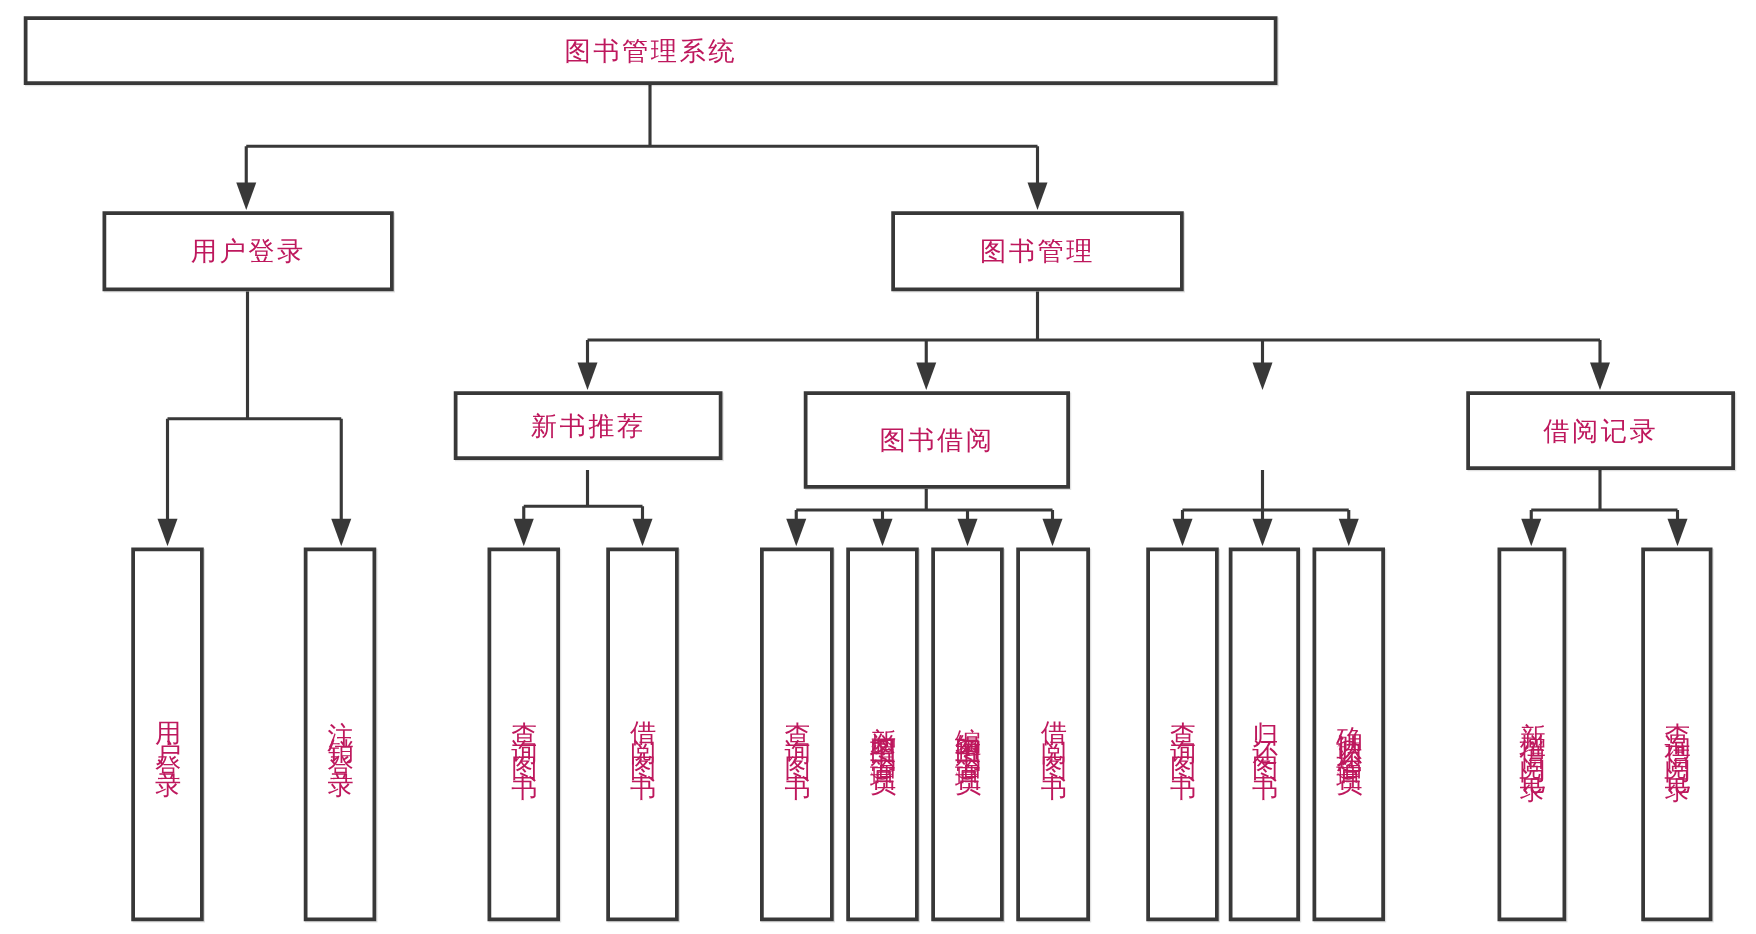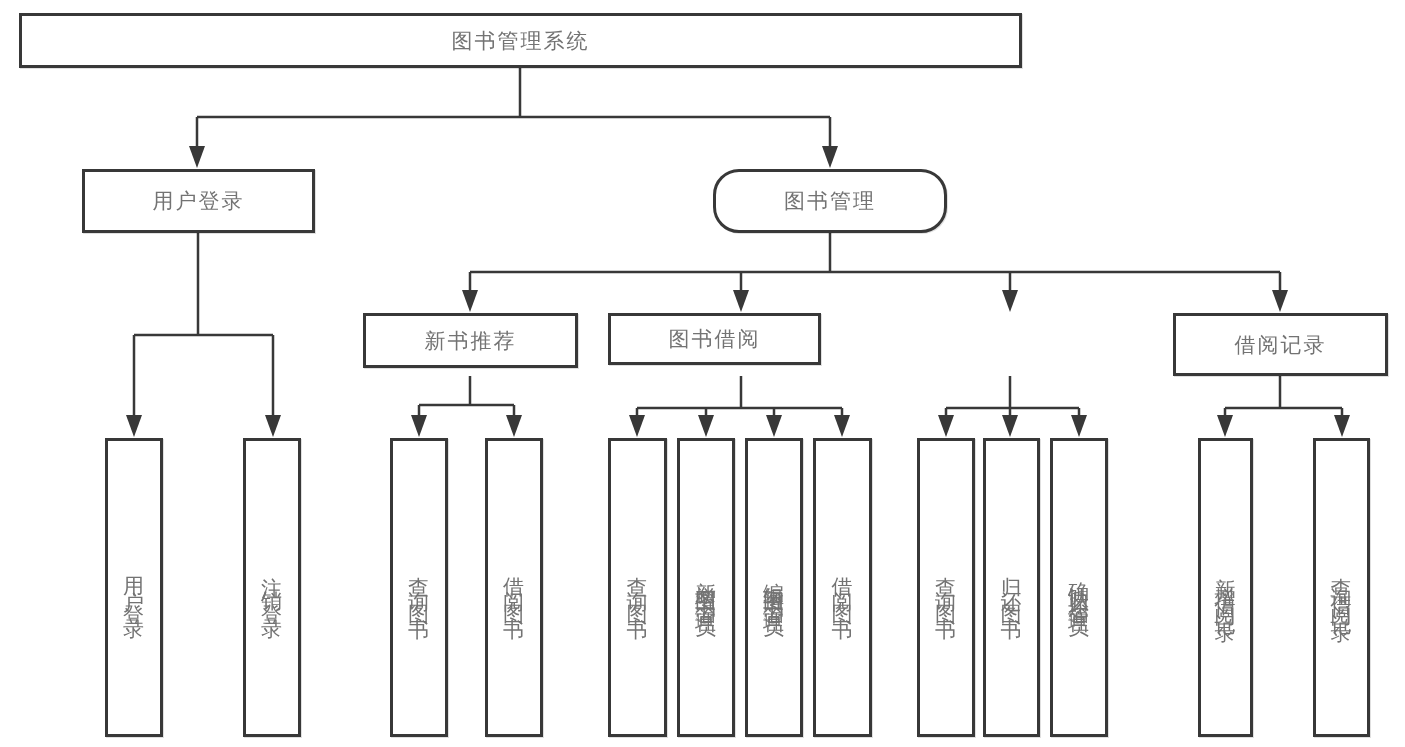--- a/index.html
+++ b/index.html
@@ -15,21 +15,21 @@
     position: absolute;
     left: 0; top: 0;
     width: 1405px; height: 747px;
     z-index: 1;
   }
   .node {
     position: absolute;
     box-sizing: border-box;
     background: #ffffff;
     border: 3px solid #383838;
-    color: #737373;
+    color: #be185d;
     display: flex;
     align-items: center;
     justify-content: center;
     z-index: 2;
     box-shadow: 1px 1px 0 rgba(0,0,0,0.12);
   }
   .h-node { font-size: 21px; letter-spacing: 2px; white-space: nowrap; }
   .v-node {
     writing-mode: vertical-rl;
     text-orientation: mixed;
@@ -111,24 +111,24 @@
     <use href="#arr" x="946" y="437"></use>
     <use href="#arr" x="1010" y="437"></use>
     <use href="#arr" x="1079" y="437"></use>
     <use href="#arr" x="1225" y="437"></use>
     <use href="#arr" x="1342" y="437"></use>
   </svg>
 
   <div class="node h-node" style="left:19px; top:13px; width:1003px; height:55px;">图书管理系统</div>
 
   <div class="node h-node" style="left:82px; top:169px; width:233px; height:64px;">用户登录</div>
-  <div class="node h-node" style="left:713px; top:169px; width:234px; height:64px;border-radius:26px;">图书管理</div>
+  <div class="node h-node" style="left:713px; top:169px; width:234px; height:64px;">图书管理</div>
 
   <div class="node h-node" style="left:363px; top:313px; width:215px; height:55px;">新书推荐</div>
-  <div class="node h-node" style="left:608px; top:313px; width:213px; height:52px;">图书借阅</div>
+  <div class="node h-node" style="left:643px; top:313px; width:213px; height:78px;">图书借阅</div>
   <div class="node h-node" style="left:1173px; top:313px; width:215px; height:63px;">借阅记录</div>
 
   <div class="node v-node ls-wide" style="left:105px; top:438px; width:58px; height:299px;">用户登录</div>
   <div class="node v-node ls-wide" style="left:243px; top:438px; width:58px; height:299px;">注销登录</div>
 
   <div class="node v-node ls-wide" style="left:390px; top:438px; width:58px; height:299px;">查询图书</div>
   <div class="node v-node ls-wide" style="left:485px; top:438px; width:58px; height:299px;">借阅图书</div>
 
   <div class="node v-node ls-wide" style="left:608px; top:438px; width:59px; height:299px;">查询图书</div>
   <div class="node v-node ls-tight" style="left:677px; top:438px; width:58px; height:299px;">新增图书（管理员）</div>

